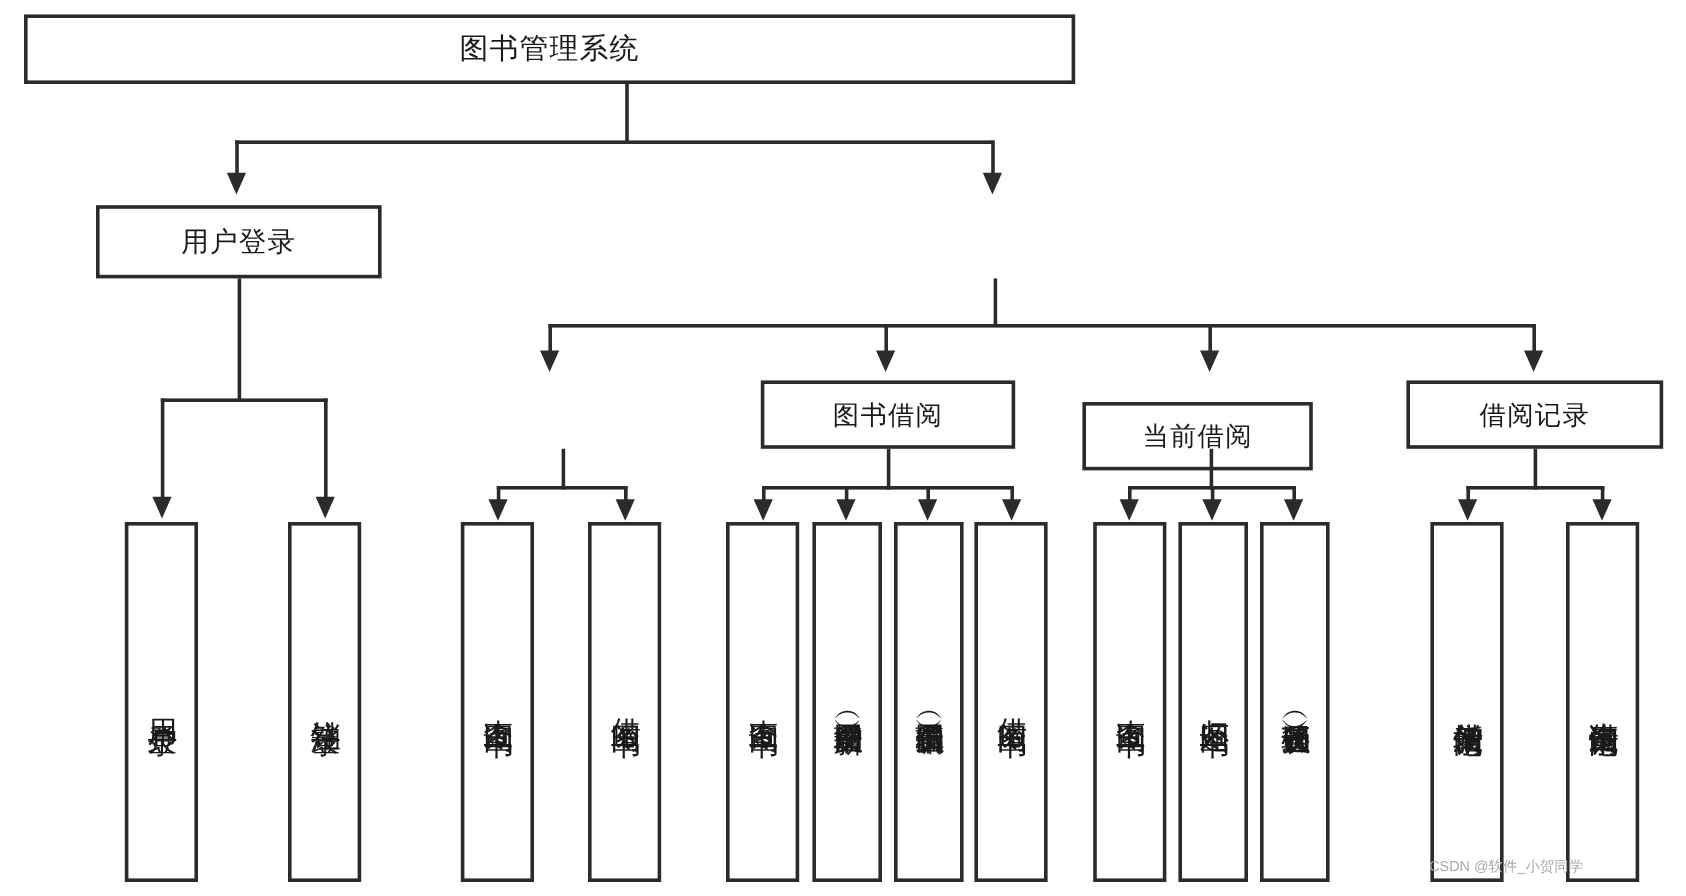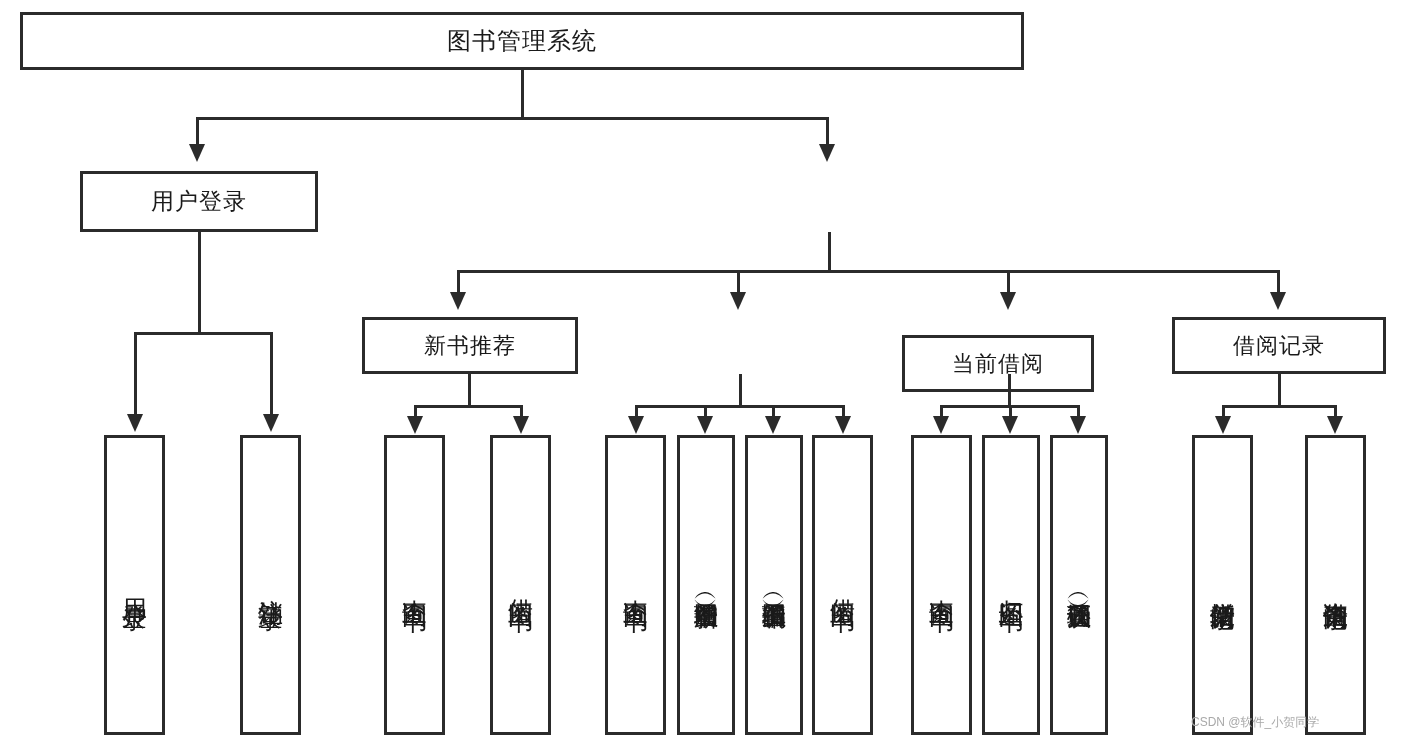--- a/index.html
+++ b/index.html
@@ -84,21 +84,21 @@
     color: #a9a9a9;
     white-space: nowrap;
     user-select: none;
   }
 </style>
 </head>
 <body>
 
 <div id="canvas">
 
-  <div class="node root" style="left:20px; top:12px; width:1004px; height:58px;">
+  <div class="node root" style="left:20px; top:12px; width:876px; height:58px;">
     <span class="node-label">图书管理系统</span>
   </div>
 
   <div class="vline" style="left:521px; top:70px; width:3px; height:49px;"></div>
 
   <div class="hline" style="left:196px; top:117px; width:632px; height:3px;"></div>
 
   <div class="vline" style="left:196px; top:117px; width:3px; height:30px;"></div>
   <div class="arrow" style="left:189px; top:144px;"></div>
   <div class="vline" style="left:826px; top:117px; width:3px; height:30px;"></div>
@@ -124,24 +124,24 @@
 
   <div class="vline" style="left:737px; top:270px; width:3px; height:24px;"></div>
   <div class="arrow" style="left:730px; top:292px;"></div>
 
   <div class="vline" style="left:1007px; top:270px; width:3px; height:24px;"></div>
   <div class="arrow" style="left:1000px; top:292px;"></div>
 
   <div class="vline" style="left:1277px; top:270px; width:3px; height:24px;"></div>
   <div class="arrow" style="left:1270px; top:292px;"></div>
 
-  <div class="node lvl2" style="left:362px; top:317px; width:216px; height:57px;">
-    <span class="node-label">新书推荐</span>
-  </div>
-
+
+  <div class="node lvl2" style="left:634px; top:317px; width:212px; height:57px;">
+    <span class="node-label">图书借阅</span>
+  </div>
 
   <div class="node lvl2" style="left:902px; top:335px; width:192px; height:57px;">
     <span class="node-label">当前借阅</span>
   </div>
 
   <div class="node lvl2" style="left:1172px; top:317px; width:214px; height:57px;">
     <span class="node-label">借阅记录</span>
   </div>
 
   <div class="vline" style="left:468px; top:374px; width:3px; height:34px;"></div>

